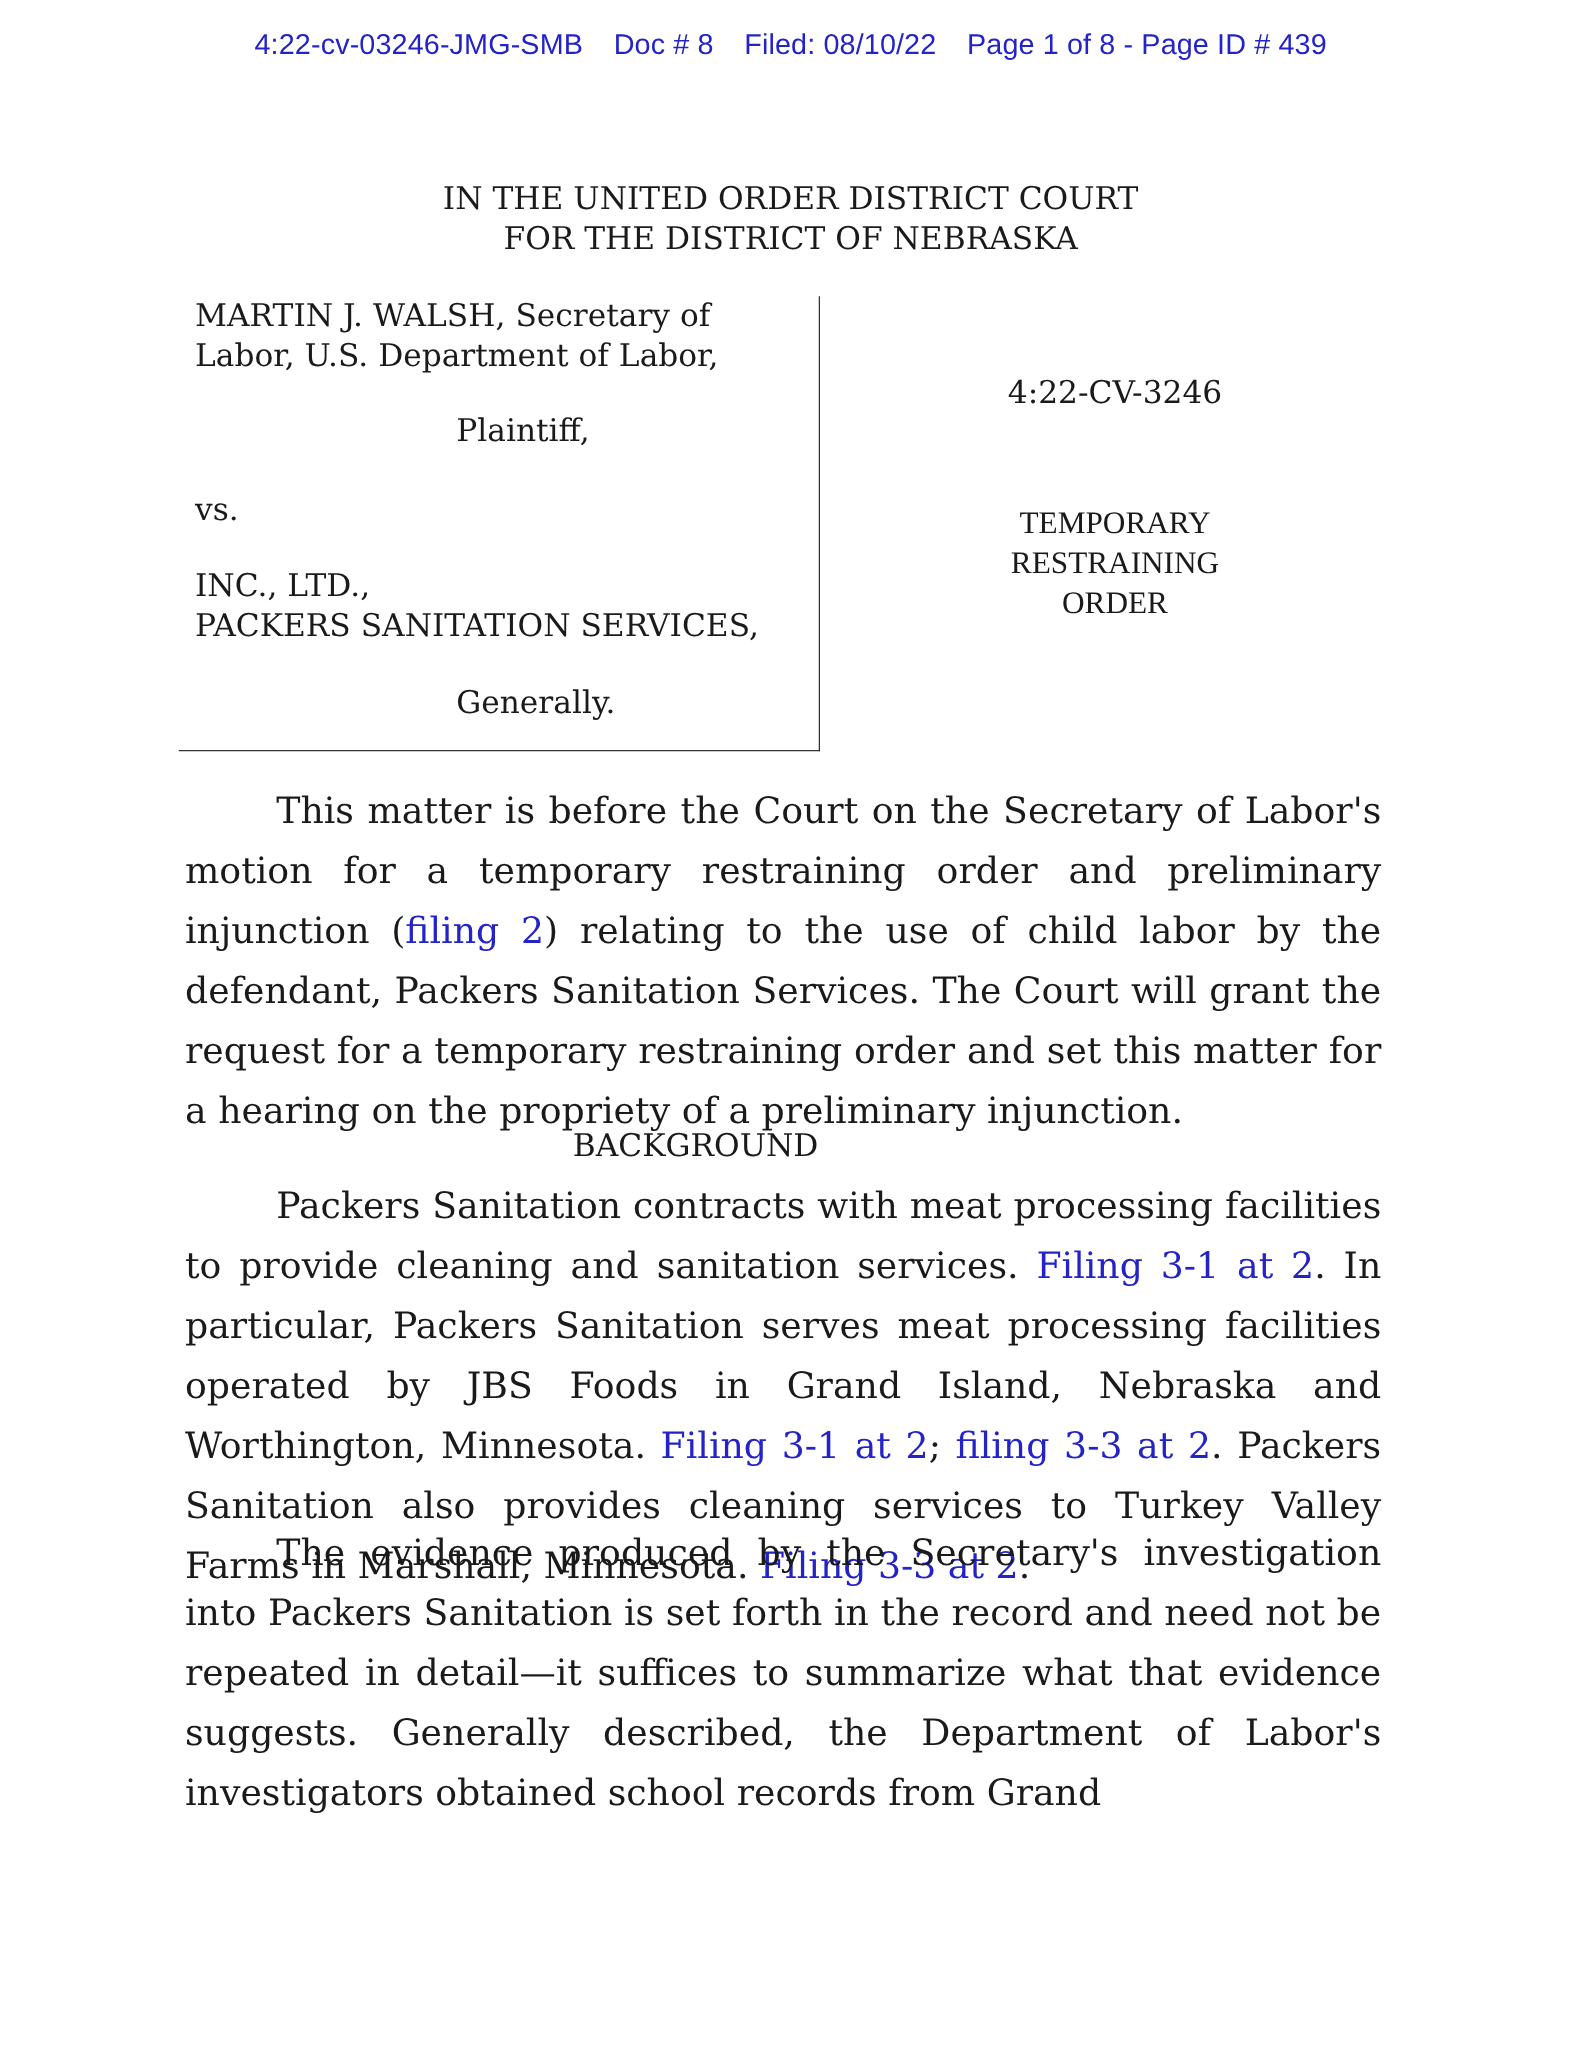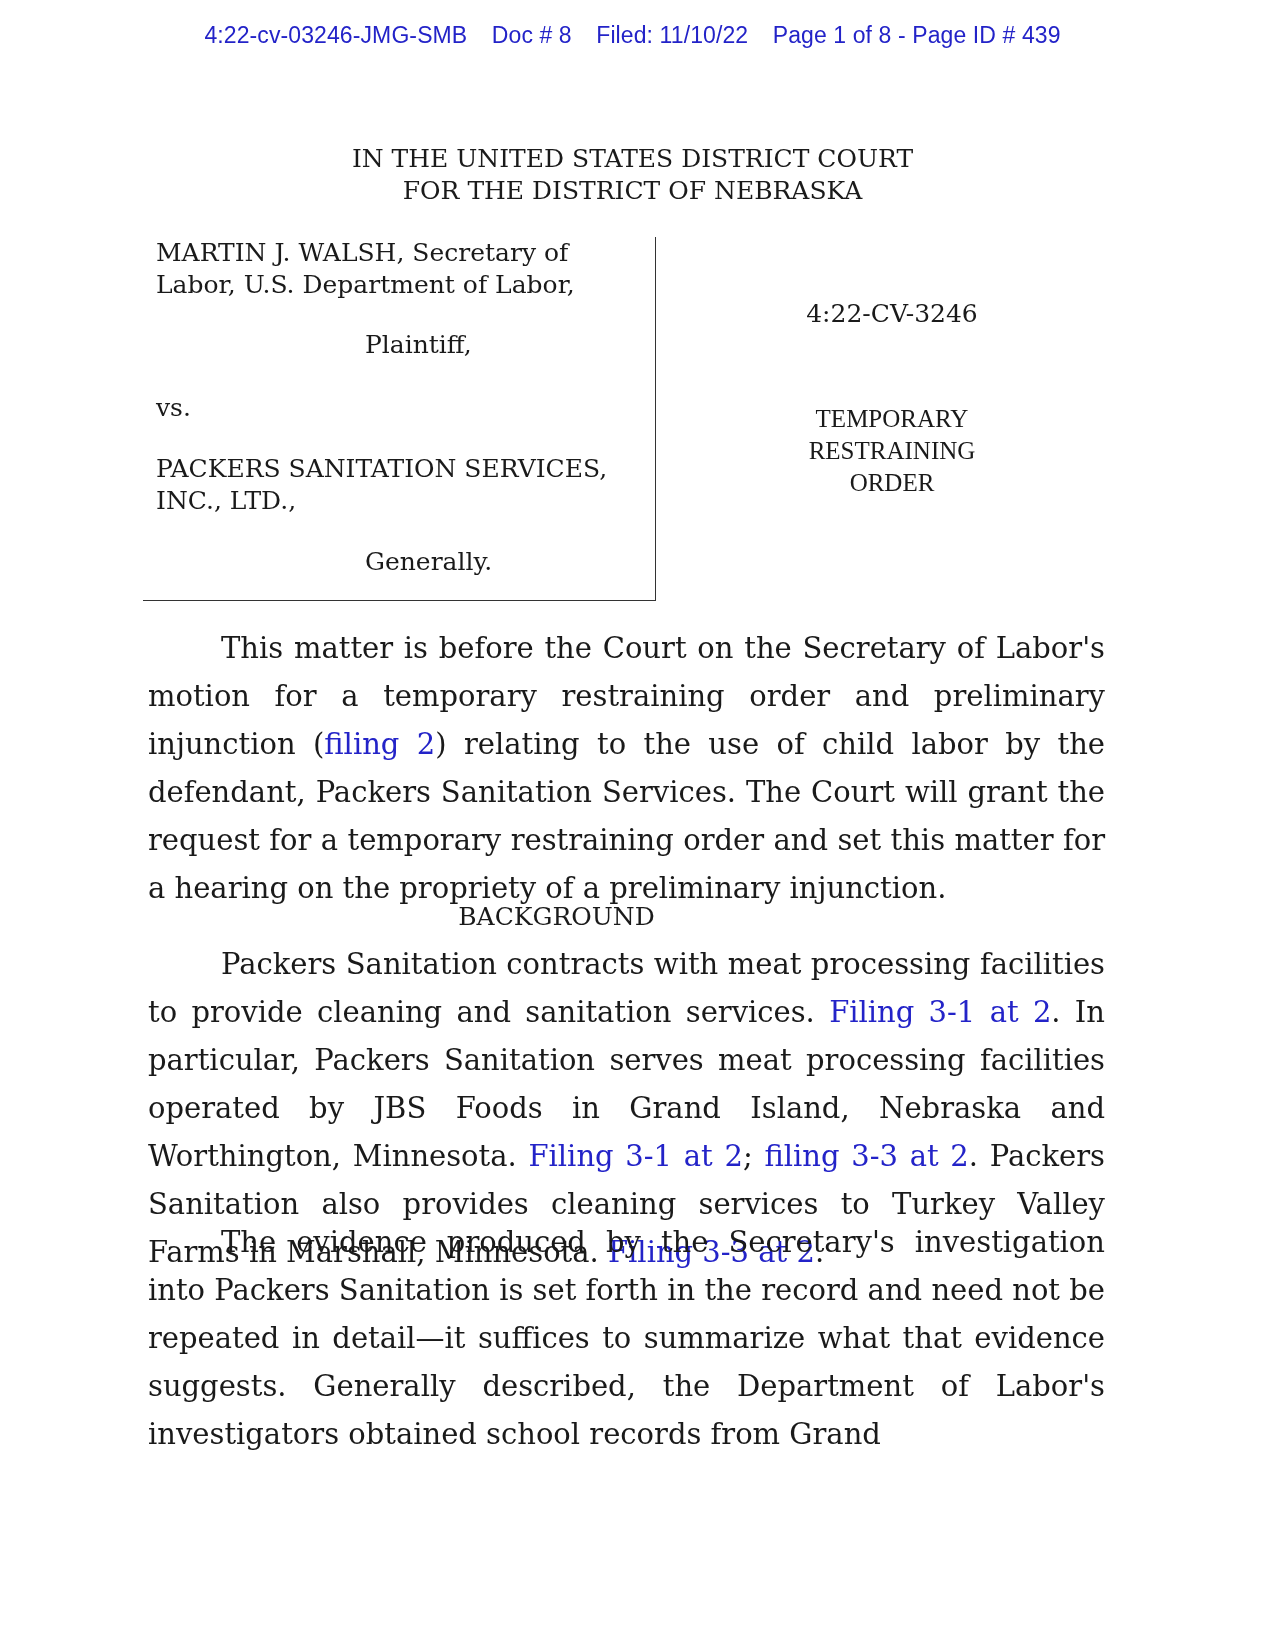--- a/index.html
+++ b/index.html
@@ -17,39 +17,39 @@
   .indent { text-indent:73px; }
   .link { color:#2323c8; }
   .section-heading { position:absolute; top:930px; left:0; width:1113px; text-align:center; font-size:25px; }
 </style>
 </head>
 <body>
 
 <div class="header">
   <span>4:22-cv-03246-JMG-SMB</span>
   <span>Doc # 8</span>
-  <span>Filed: 11/10/22</span>
+  <span>Filed: 08/10/22</span>
   <span>Page 1 of 8 - Page ID # 439</span>
 </div>
 
 <div class="court">
-  <div>IN THE UNITED STATES DISTRICT COURT</div>
+  <div>IN THE UNITED ORDER DISTRICT COURT</div>
   <div>FOR THE DISTRICT OF NEBRASKA</div>
 </div>
 
 <div class="caption-left">
   <div class="party" style="top:0px;">
     <div>MARTIN J. WALSH, Secretary of</div>
     <div>Labor, U.S. Department of Labor,</div>
   </div>
   <div class="role" style="top:93px; left:222px;">Plaintiff,</div>
   <div class="party" style="top:155px;">vs.</div>
   <div class="party" style="top:216px;">
+    <div>INC., LTD.,</div>
     <div>PACKERS SANITATION SERVICES,</div>
-    <div>INC., LTD.,</div>
   </div>
   <div class="role" style="top:310px; left:222px;">Generally.</div>
 </div>
 
 <div class="caption-right">
   <div class="caseno">4:22-CV-3246</div>
   <div class="title">
     <div>TEMPORARY</div>
     <div>RESTRAINING</div>
     <div>ORDER</div>

